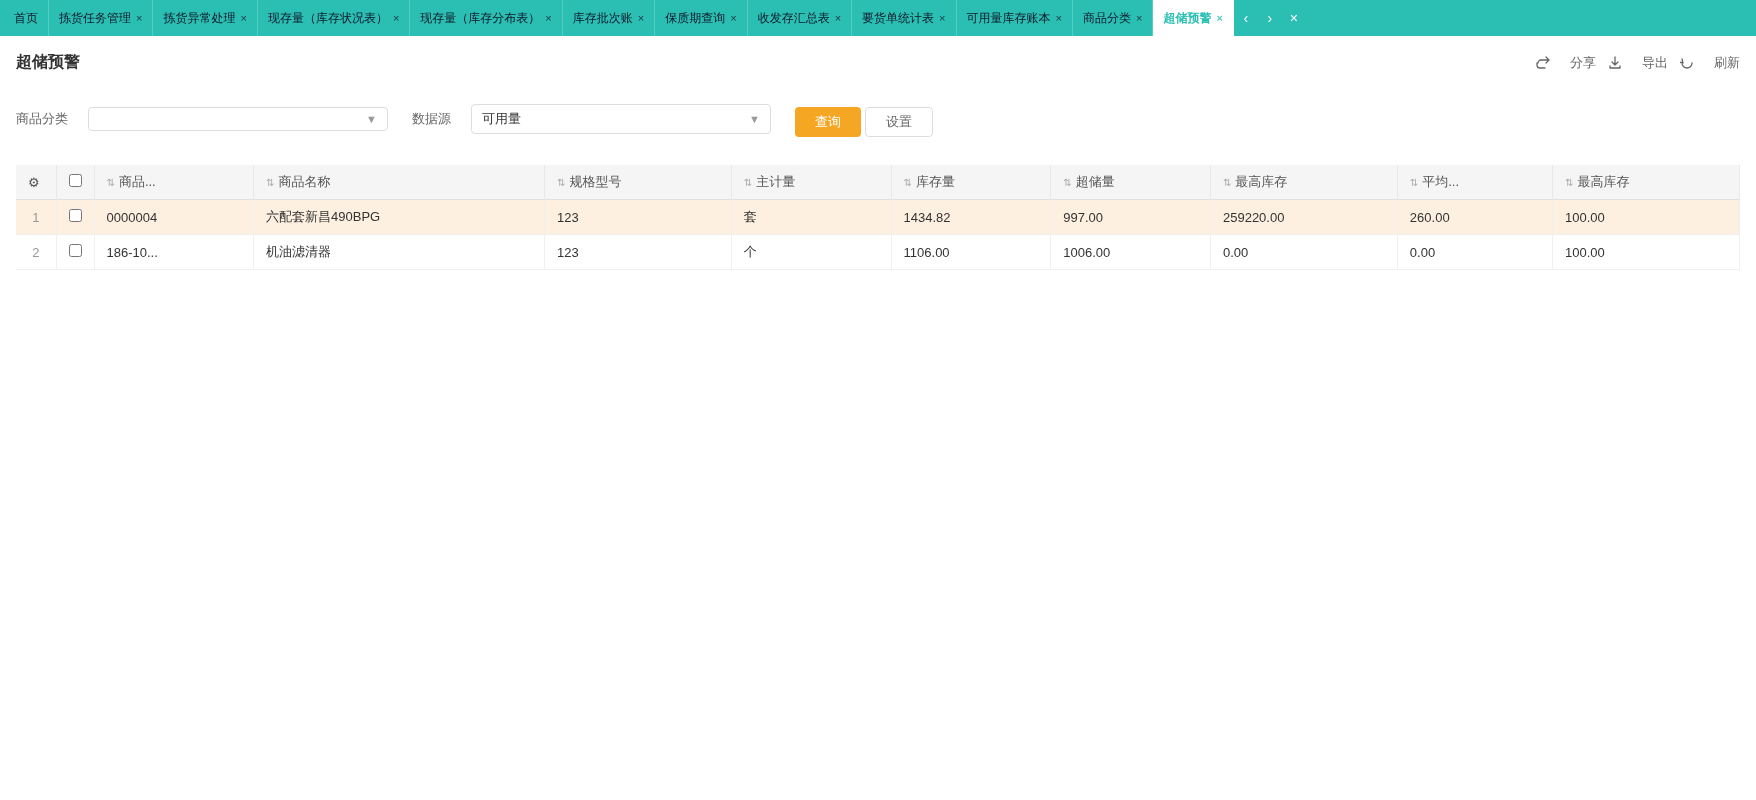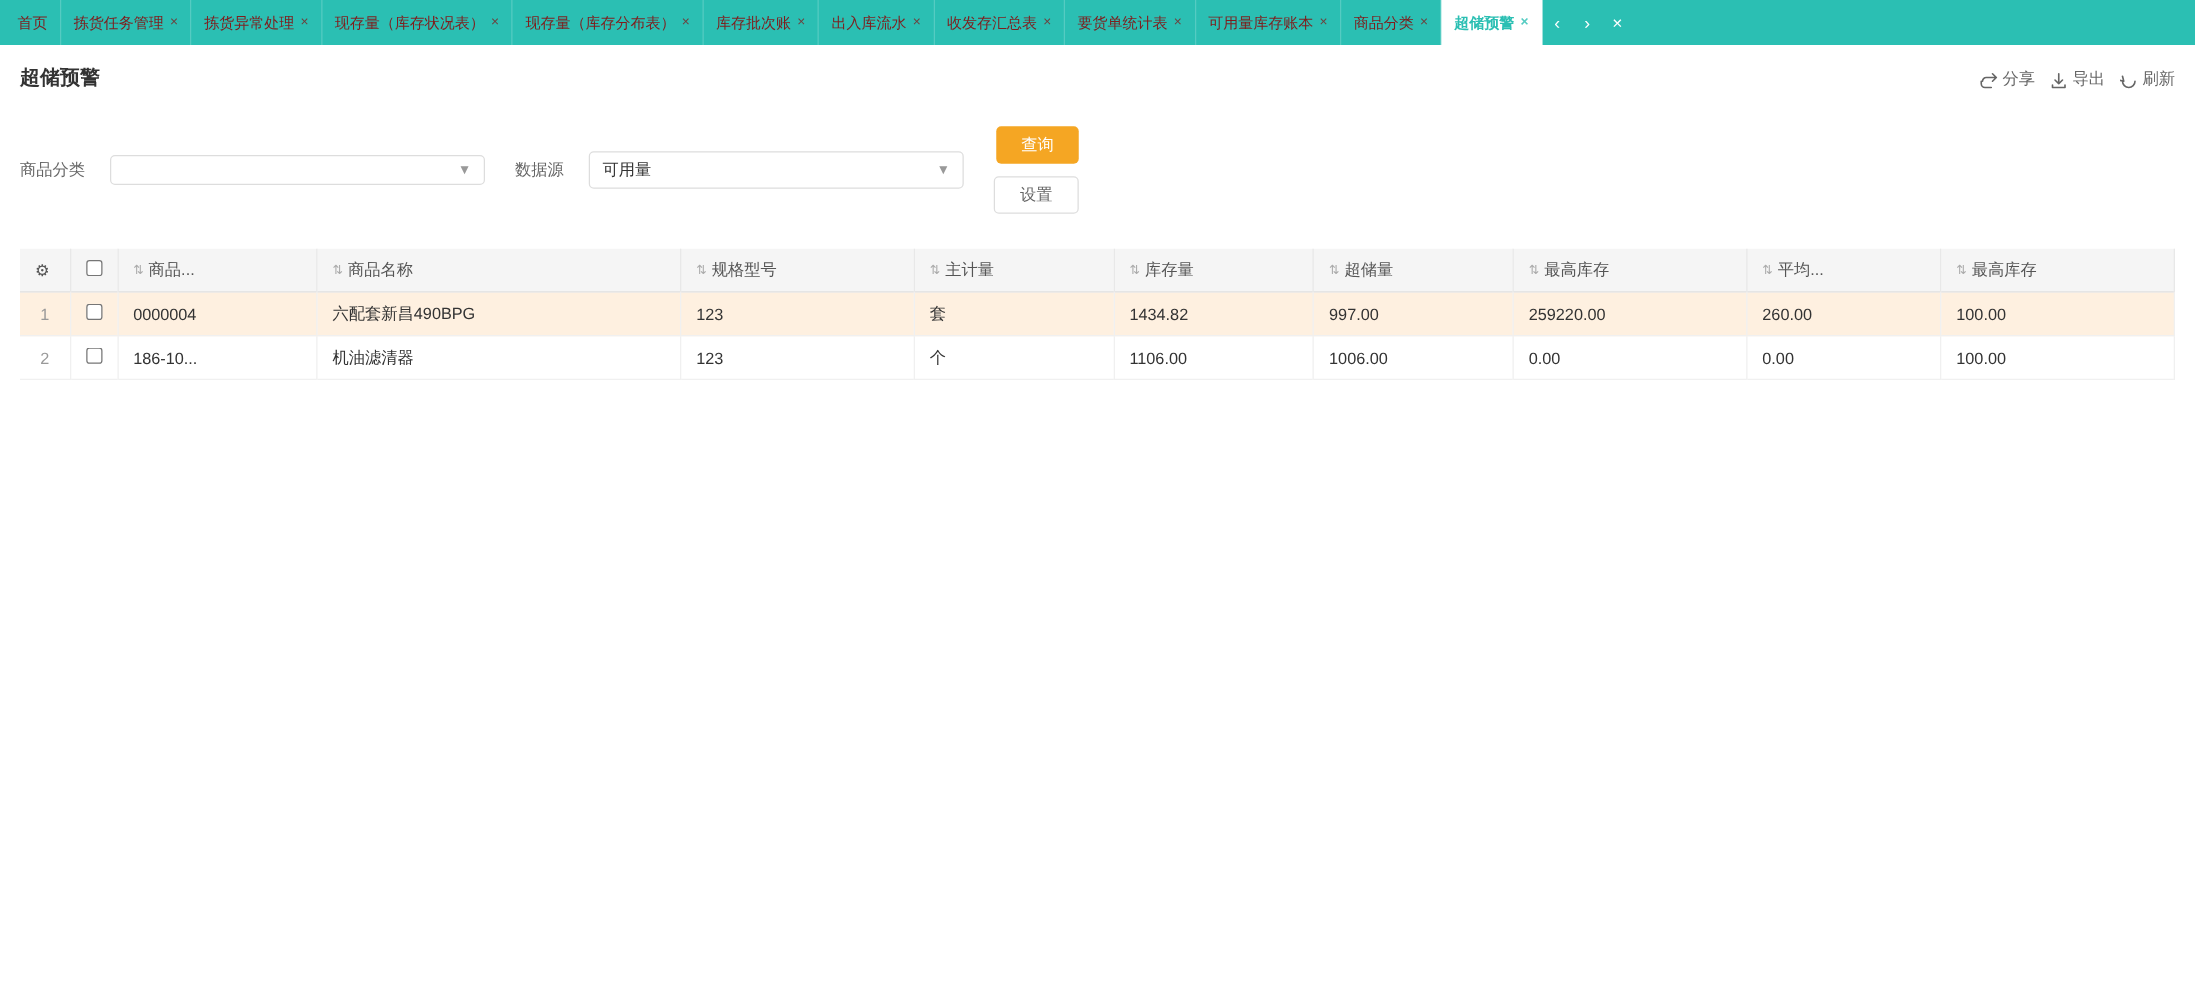--- a/index.html
+++ b/index.html
@@ -12,21 +12,21 @@
       align-items: center;
       height: 36px;
       padding: 0 4px;
       overflow: hidden;
     }
     .nav-tab {
       display: flex;
       align-items: center;
       padding: 0 10px;
       height: 36px;
-      color: #7f1d1d;
+      color: #0f172a;
       font-size: 12px;
       cursor: pointer;
       white-space: nowrap;
       border-right: 1px solid rgba(255,255,255,0.2);
       flex-shrink: 0;
     }
     .nav-tab.active { background: #fff; color: #2bbfb3; font-weight: bold; }
     .nav-tab .close-x {
       margin-left: 5px;
       font-size: 11px;
@@ -65,22 +65,22 @@
       font-weight: bold;
       color: #333;
     }
     .header-actions {
       display: flex;
       align-items: center;
       gap: 12px;
     }
     .action-link {
       display: flex;
-      align-items: flex-end;
-      gap: 4px;
+      align-items: center;
+      gap: 20px;
       color: #666;
       cursor: pointer;
       font-size: 13px;
     }
 
     
     .filter-area {
       display: flex;
       align-items: center;
       gap: 24px;
@@ -127,21 +127,21 @@
       border-radius: 4px;
       padding: 5px 20px;
       cursor: pointer;
       font-size: 13px;
       margin-top: 6px;
       text-align: center;
     }
 
     .filter-buttons {
       display: flex;
-      flex-direction: column;
+      flex-direction: row;
       align-items: flex-end;
       gap: 4px;
     }
 
     
     .data-table {
       width: 100%;
       border-collapse: collapse;
       font-size: 13px;
     }
@@ -213,21 +213,21 @@
   </div>
   <div class="nav-tab">
     <span>现存量（库存分布表）</span>
     <span class="close-x">×</span>
   </div>
   <div class="nav-tab">
     <span>库存批次账</span>
     <span class="close-x">×</span>
   </div>
   <div class="nav-tab">
-    <span>出入库流水</span>
+    <span>保质期查询</span>
     <span class="close-x">×</span>
   </div>
   <div class="nav-tab">
     <span>收发存汇总表</span>
     <span class="close-x">×</span>
   </div>
   <div class="nav-tab">
     <span>要货单统计表</span>
     <span class="close-x">×</span>
   </div>

